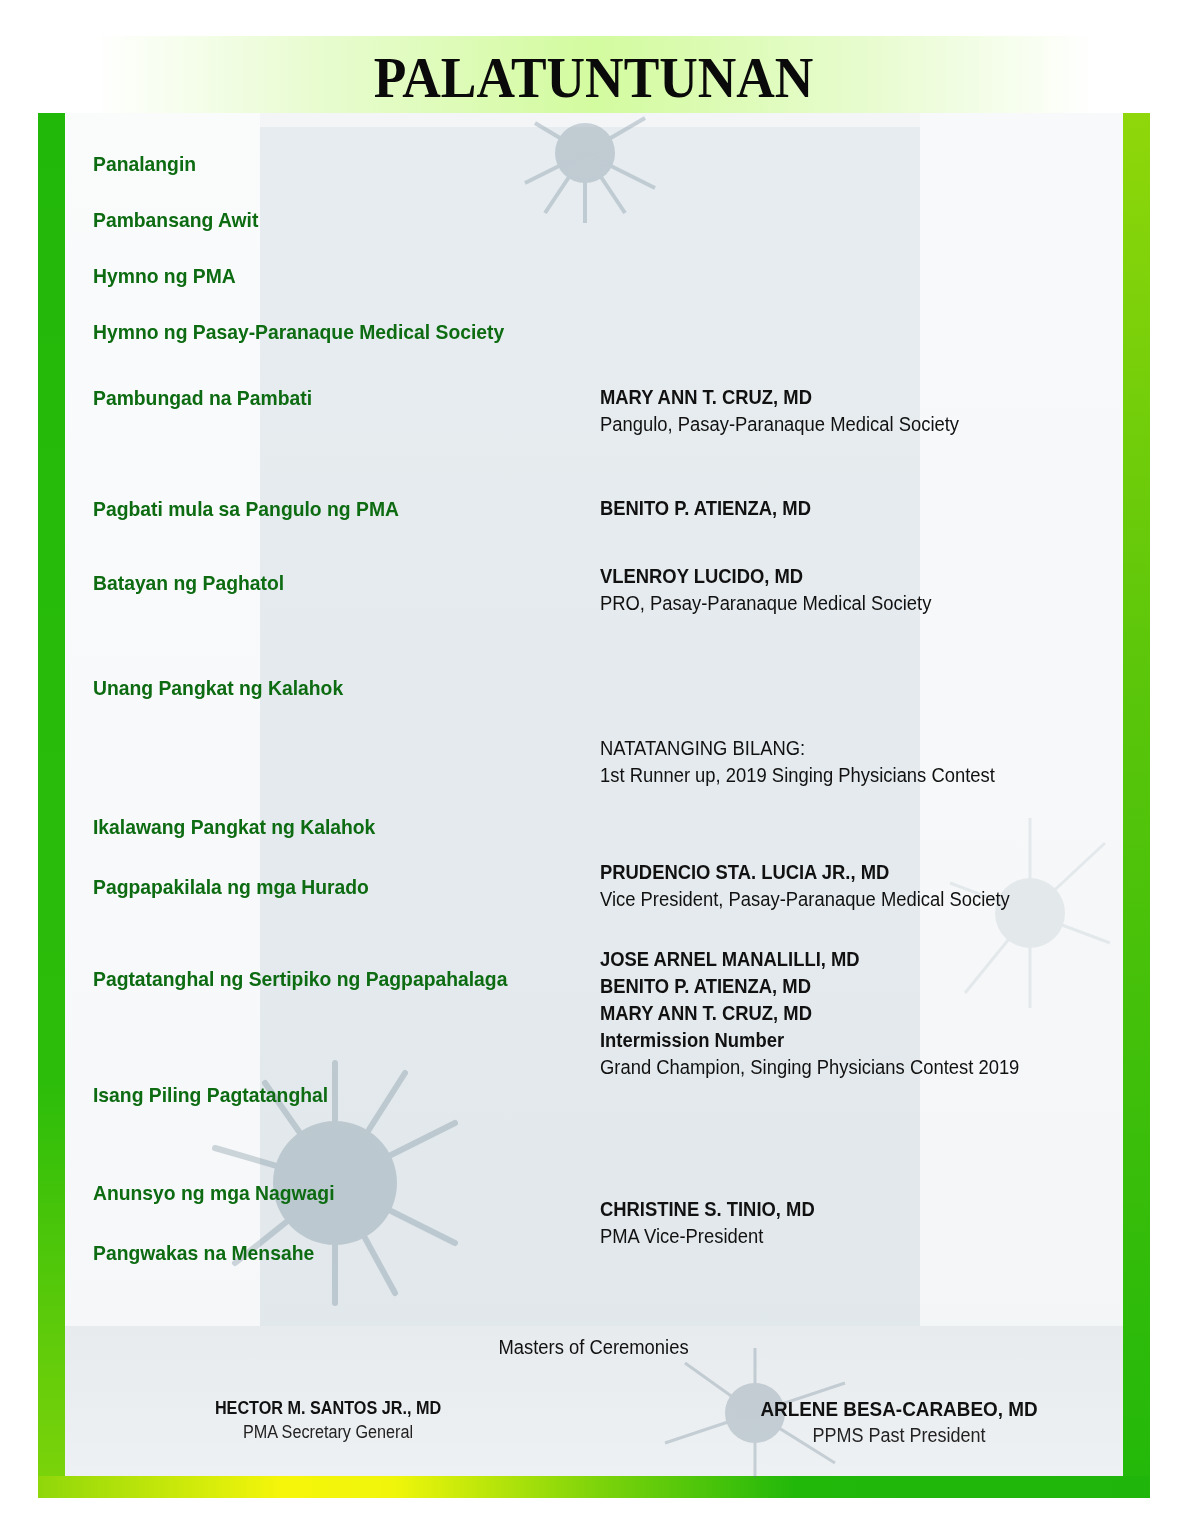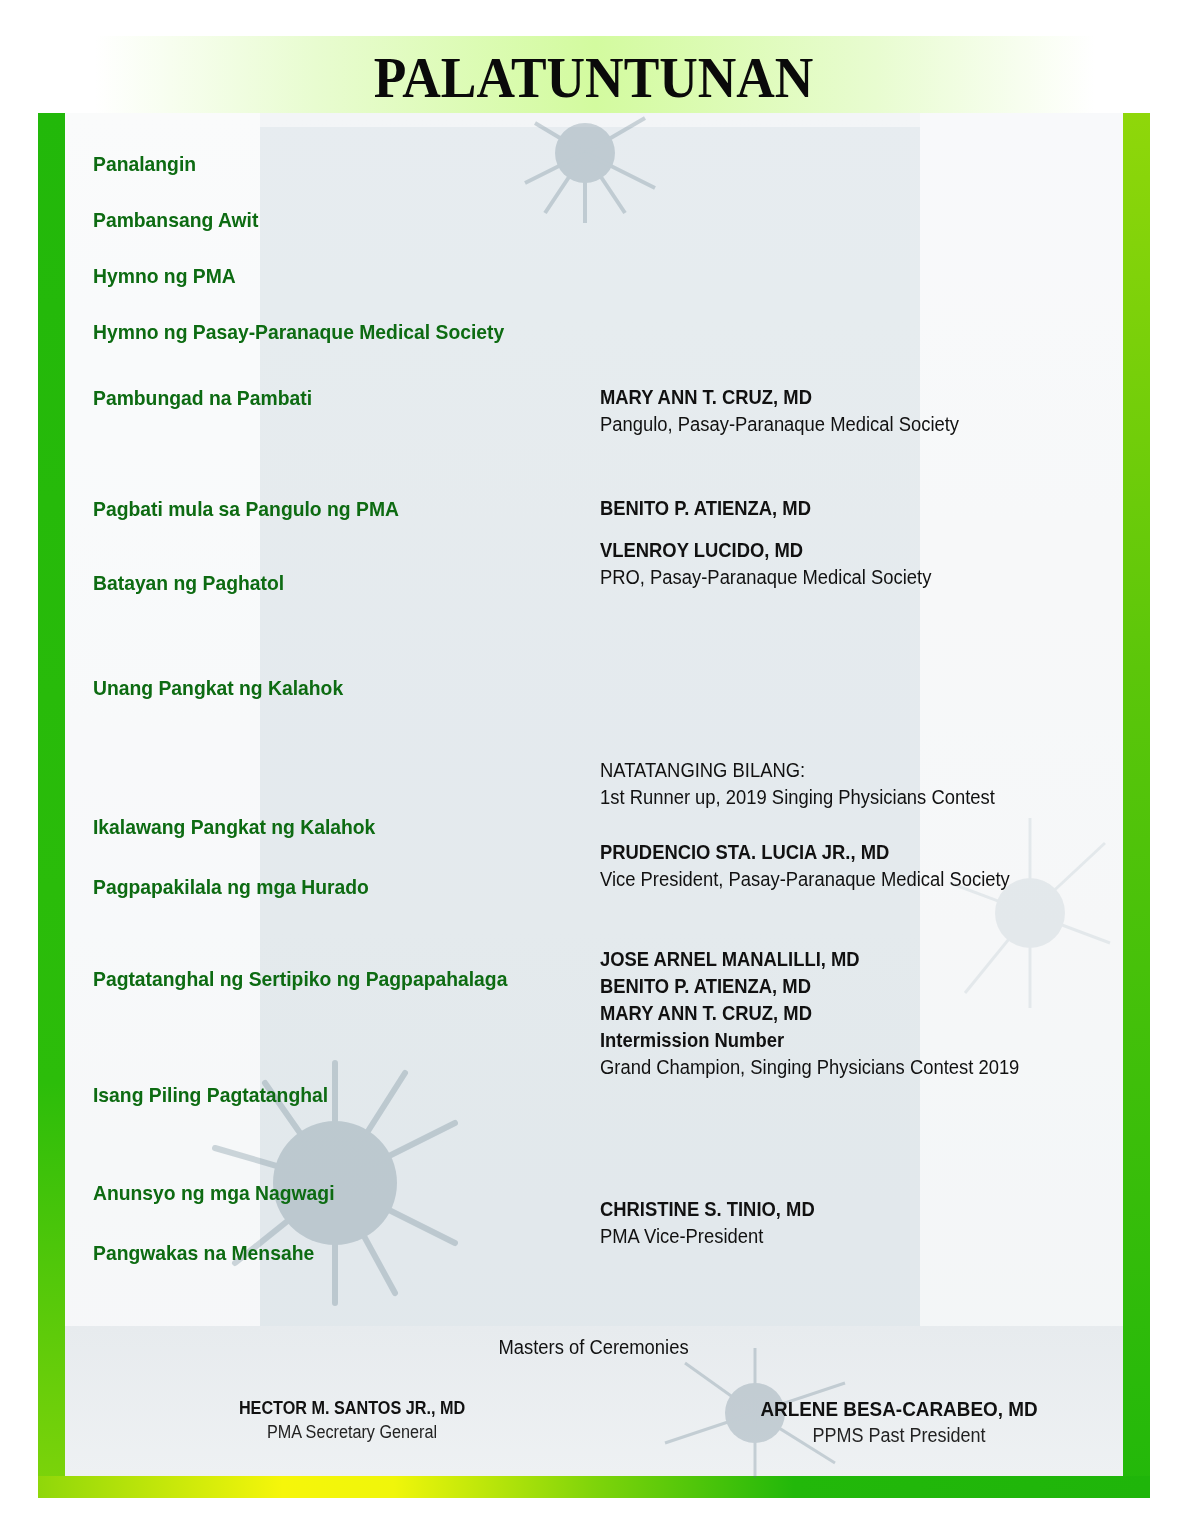--- a/index.html
+++ b/index.html
@@ -148,47 +148,47 @@
 <div class="item-label" style="top:1181px">Anunsyo ng mga Nagwagi</div>
 <div class="item-label" style="top:1241px">Pangwakas na Mensahe</div>
 
 <div class="right-block" style="top:384px">
   <div class="line bold">MARY ANN T. CRUZ, MD</div>
   <div class="line">Pangulo, Pasay-Paranaque Medical Society</div>
 </div>
 <div class="right-block" style="top:495px">
   <div class="line bold">BENITO P. ATIENZA, MD</div>
 </div>
-<div class="right-block" style="top:537px">
+<div class="right-block" style="top:563px">
   <div class="line bold">VLENROY LUCIDO, MD</div>
   <div class="line">PRO, Pasay-Paranaque Medical Society</div>
 </div>
-<div class="right-block" style="top:757px">
+<div class="right-block" style="top:735px">
   <div class="line">NATATANGING BILANG:</div>
   <div class="line">1st Runner up, 2019 Singing Physicians Contest</div>
 </div>
-<div class="right-block" style="top:839px">
+<div class="right-block" style="top:859px">
   <div class="line bold">PRUDENCIO STA. LUCIA JR., MD</div>
   <div class="line">Vice President, Pasay-Paranaque Medical Society</div>
 </div>
 <div class="right-block" style="top:946px">
   <div class="line bold">JOSE ARNEL MANALILLI, MD</div>
   <div class="line bold">BENITO P. ATIENZA, MD</div>
   <div class="line bold">MARY ANN T. CRUZ, MD</div>
 </div>
 <div class="right-block" style="top:1027px">
   <div class="line bold">Intermission Number</div>
   <div class="line">Grand Champion, Singing Physicians Contest 2019</div>
 </div>
 <div class="right-block" style="top:1196px">
   <div class="line bold">CHRISTINE S. TINIO, MD</div>
   <div class="line">PMA Vice-President</div>
 </div>
 
 <div class="mc-heading">Masters of Ceremonies</div>
-<div class="mc" style="left:202px;width:300px;top:1396px">
+<div class="mc" style="left:178px;width:300px;top:1396px">
   <div class="name" style="font-size:18px;line-height:24px">HECTOR M. SANTOS JR., MD</div>
   <div class="role" style="font-size:18px;line-height:24px">PMA Secretary General</div>
 </div>
 <div class="mc" style="left:729px;width:340px;top:1396px">
   <div class="name" style="font-size:21px;line-height:26px">ARLENE BESA-CARABEO, MD</div>
   <div class="role" style="font-size:20px;line-height:26px">PPMS Past President</div>
 </div>
 
 </body></html>

